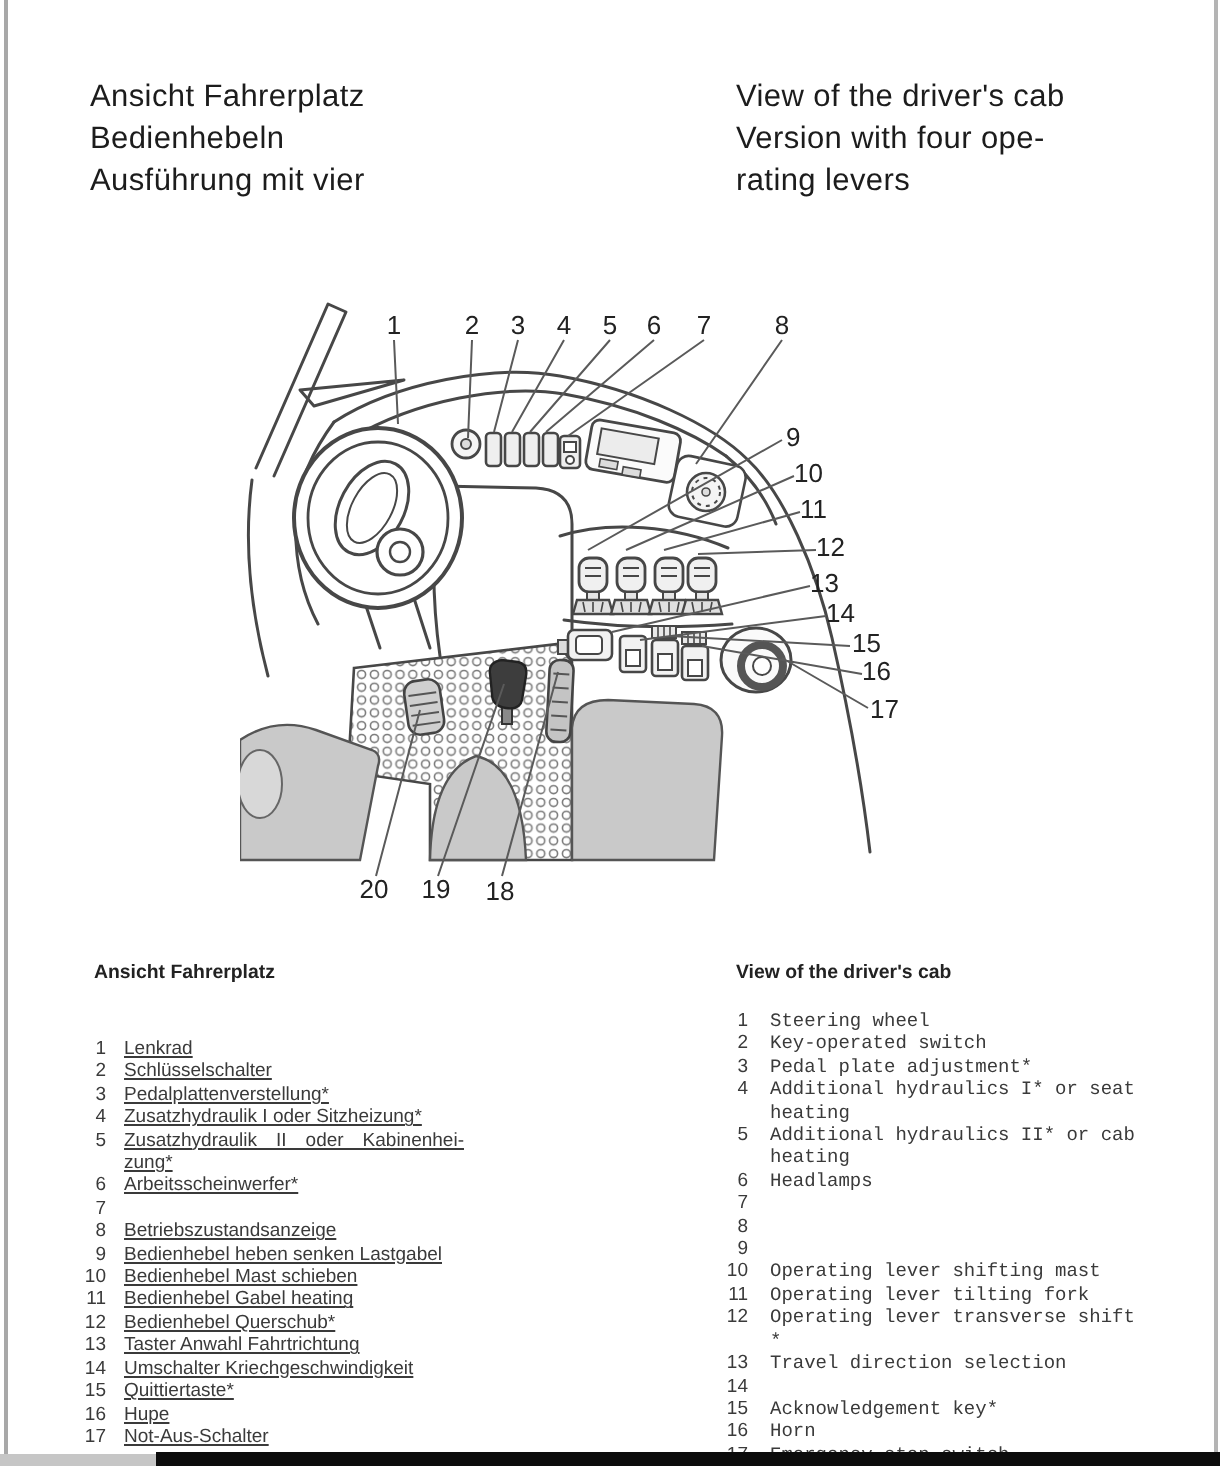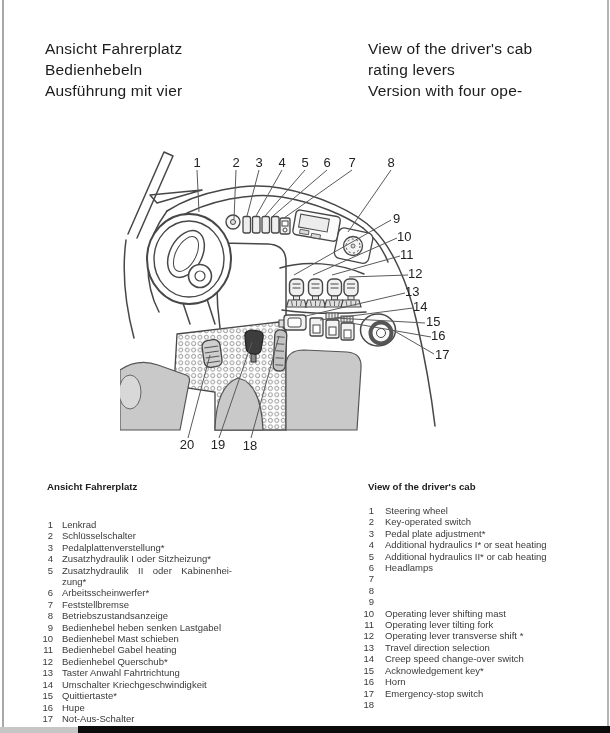--- a/index.html
+++ b/index.html
@@ -15,44 +15,44 @@
   .diagram-wrap{position:absolute;left:120px;top:142px;width:340px;height:316px;}
   .legend-col{position:absolute;font-size:9.5px;color:#3a3a3a;}
   .col-de{left:40px;top:481px;width:215px;}
   .col-en{left:361px;top:481px;width:225px;}
   .legend-header{font-weight:bold;color:#222;font-size:9.7px;margin:0 0 0 7px;}
   .col-de .legend-header{margin-bottom:27px;}
   .col-en .legend-header{margin-bottom:13px;}
   ol.legend-list{list-style:none;margin:0;padding:0;}
   ol.legend-list li{display:flex;align-items:flex-start;line-height:11.4px;}
   .num{flex:0 0 13px;text-align:right;}
-  .col-de .txt{margin-left:9px;width:170px;}
-  .col-en .txt{margin-left:11px;width:188px;}
+  .col-de .txt{margin-left:9px;width:170px;text-decoration:underline;}
+  .col-en .txt{margin-left:11px;width:188px;font-family:Liberation Mono, monospace;}
   .txt .jl{text-align:justify;text-align-last:justify;}
   .bottom-strip-light{position:absolute;left:0;bottom:0;width:78px;height:6px;background:#c6c6c6;}
   .bottom-strip-black{position:absolute;left:78px;right:0;bottom:0;height:7px;background:#0c0c0c;}
   svg text{font-family:"Liberation Sans",sans-serif;font-size:13px;fill:#222;}
 </style>
 </head>
 <body>
 
 <div class="page">
 
   <div class="scan-edge-left"></div>
   <div class="scan-edge-right"></div>
 
   <div class="heading heading-de">
     <div>Ansicht Fahrerplatz</div>
     <div>Bedienhebeln</div>
     <div>Ausführung mit vier</div>
   </div>
   <div class="heading heading-en">
     <div>View of the driver's cab</div>
+    <div>Version with four ope-</div>
     <div>rating levers</div>
-    <div>Version with four ope-</div>
   </div>
 
   <div class="diagram-wrap">
     <svg width="340" height="316" viewBox="0 0 340 316">
       <defs>
         <pattern id="perf" width="6.4" height="6.4" patternUnits="userSpaceOnUse">
           <rect width="6.4" height="6.4" fill="#ffffff"></rect>
           <circle cx="3.2" cy="3.2" r="2" fill="none" stroke="#7a7a7a" stroke-width="0.8"></circle>
         </pattern>
       </defs>
@@ -260,23 +260,20 @@
 
         <li>
           <span class="num">6</span>
           <span class="txt">
             <div>Arbeitsscheinwerfer*</div>
           </span>
         </li>
 
         <li>
           <span class="num">7</span>
-          <span class="txt">
-            <div>Feststellbremse</div>
-          </span>
         </li>
 
         <li>
           <span class="num">8</span>
           <span class="txt">
             <div>Betriebszustandsanzeige</div>
           </span>
         </li>
 
         <li>
@@ -425,23 +422,20 @@
 
         <li>
           <span class="num">13</span>
           <span class="txt">
             <div>Travel direction selection</div>
           </span>
         </li>
 
         <li>
           <span class="num">14</span>
-          <span class="txt">
-            <div>Creep speed change-over switch</div>
-          </span>
         </li>
 
         <li>
           <span class="num">15</span>
           <span class="txt">
             <div>Acknowledgement key*</div>
           </span>
         </li>
 
         <li>

